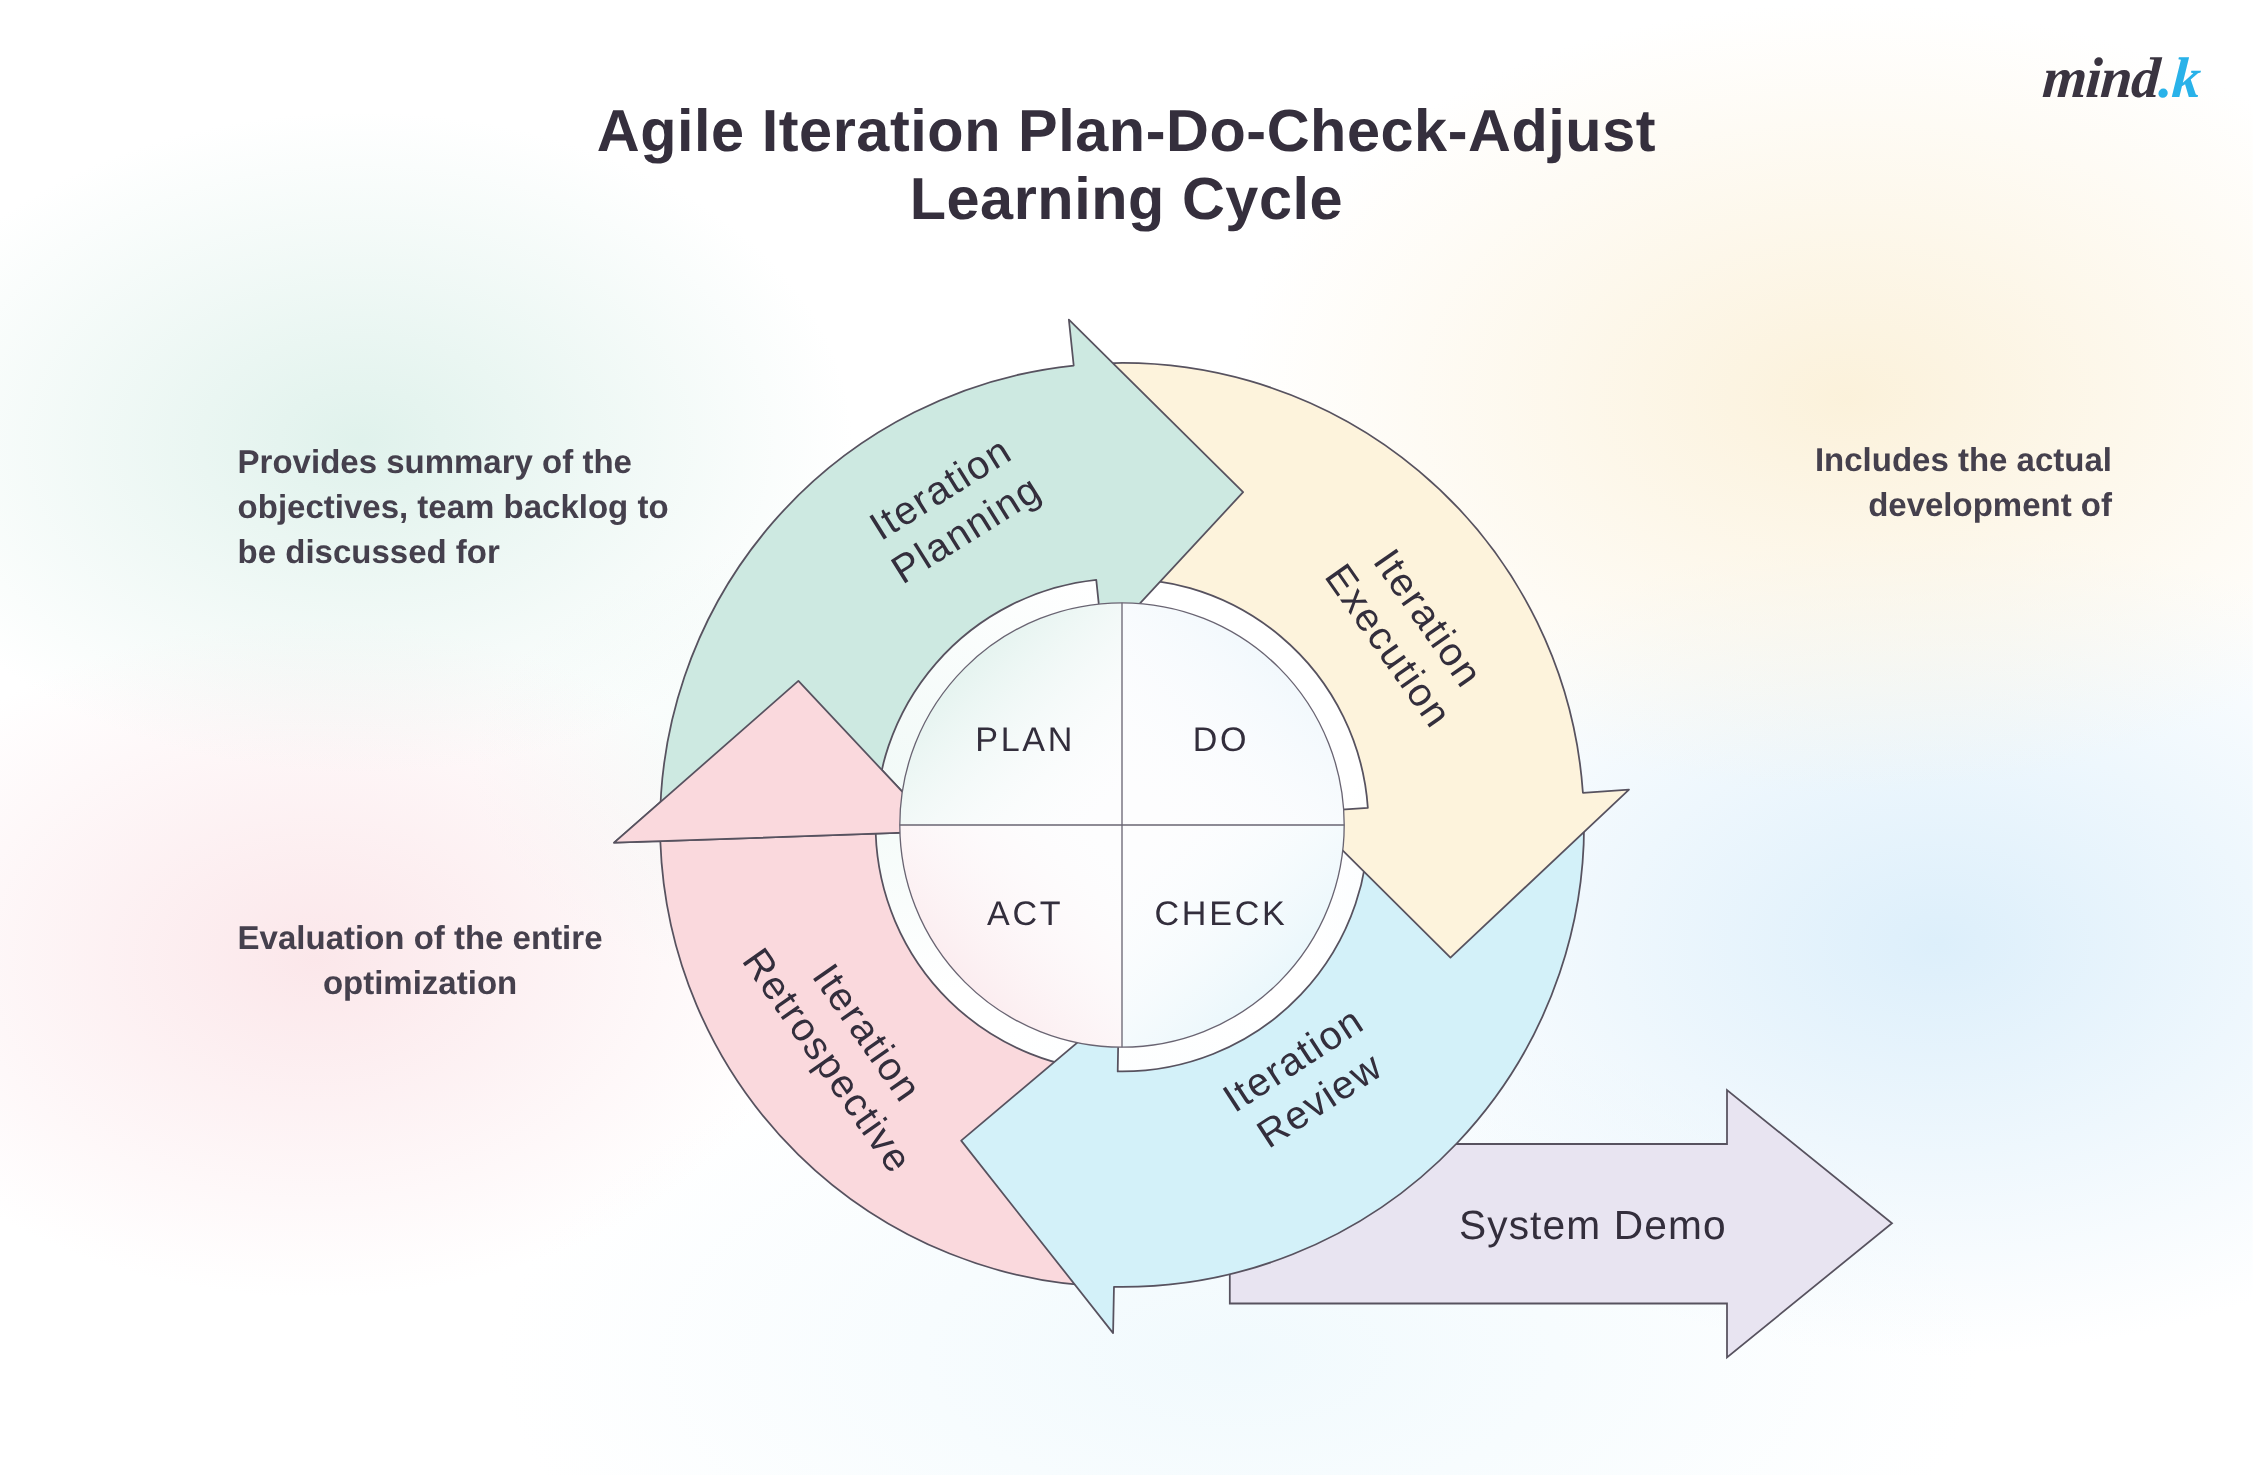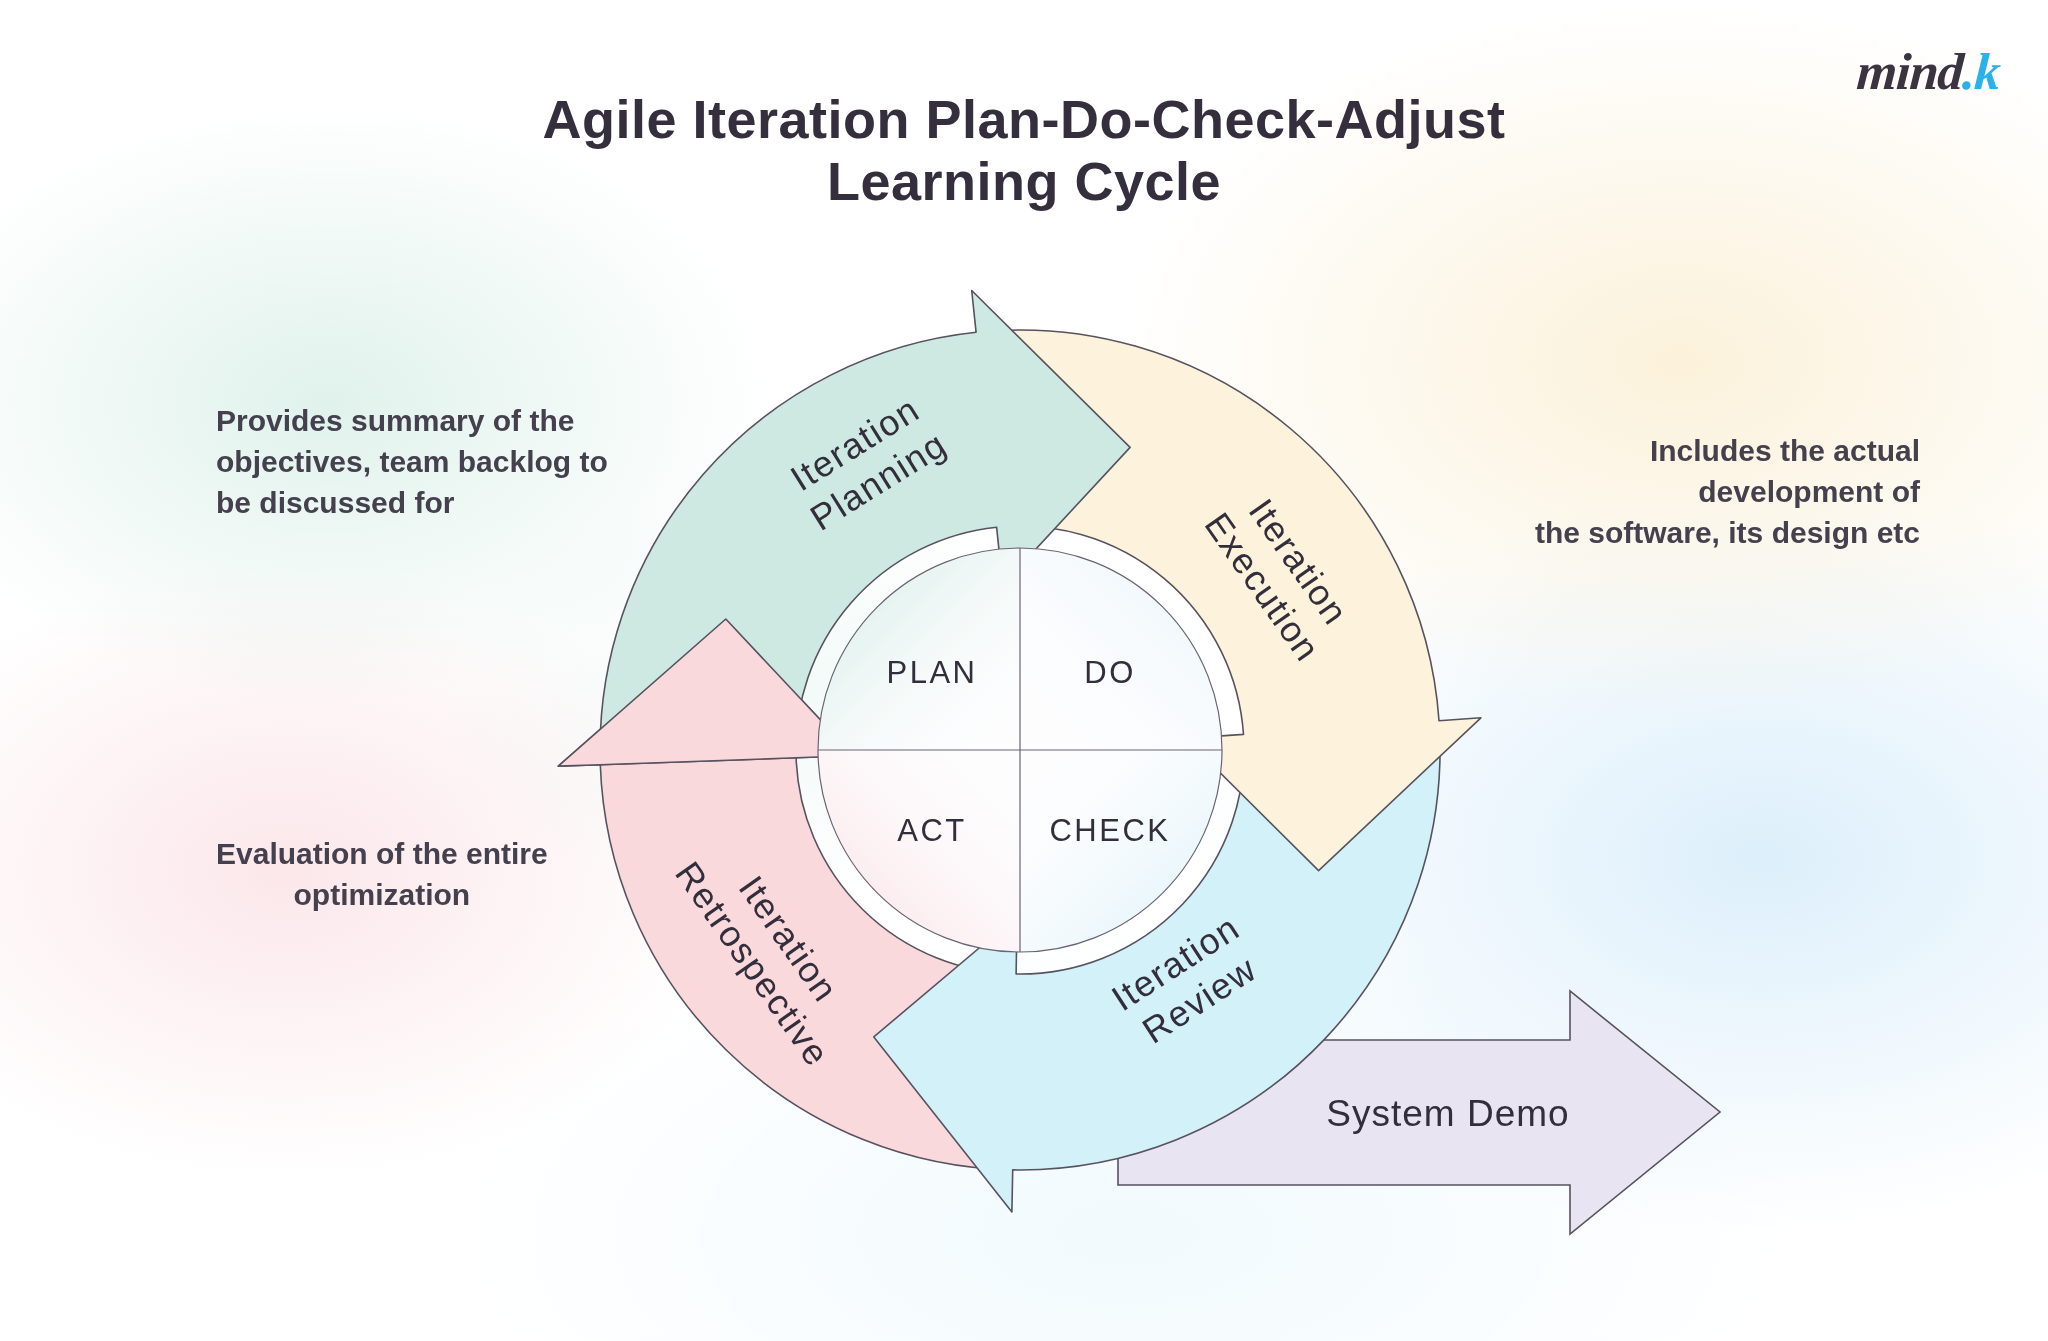--- a/index.html
+++ b/index.html
@@ -23,21 +23,21 @@
     position:absolute;top:42px;right:48px;
     font-family:"Liberation Serif","DejaVu Serif",serif;font-style:italic;font-weight:700;
     font-size:52px;color:#3a3440;letter-spacing:-1px;transform:skewX(-4deg);
   }
   .logo .k{color:#29b2e9;}
   .desc{
     position:absolute;font-size:30px;line-height:41px;color:#45404d;font-weight:700;
   }
   .desc span{display:block;}
   .desc.tl{left:216px;top:400px;text-align:left;}
-  .desc.tr{right:128px;top:398px;text-align:right;margin-top:32px;}
+  .desc.tr{right:128px;top:398px;text-align:right;}
   .desc.bl{left:216px;top:833px;text-align:center;}
   .desc.br{right:143px;top:828px;text-align:right;}
   svg{position:absolute;left:0;top:0;}
   svg text{font-family:"Liberation Sans","DejaVu Sans",sans-serif;fill:#332e3c;}
   .quad-label{font-size:31px;letter-spacing:2.5px;font-weight:500;}
   .arc-label{font-size:36px;letter-spacing:1.5px;font-weight:500;}
   .demo-label{font-size:37px;letter-spacing:1px;font-weight:500;}
 </style>
 </head>
 <body>
@@ -53,21 +53,20 @@
 
   <div class="desc tl">
     <span>Provides summary of the</span>
     <span>objectives, team backlog to</span>
     <span>be discussed for</span>
   </div>
 
   <div class="desc tr">
     <span>Includes the actual</span>
     <span>development of</span>
-    <span>the software, its design etc</span>
   </div>
 
   <div class="desc bl">
     <span>Evaluation of the entire</span>
     <span>optimization</span>
   </div>
 
 
   <svg width="2048" height="1341" viewBox="0 0 2048 1341">
     <defs>

